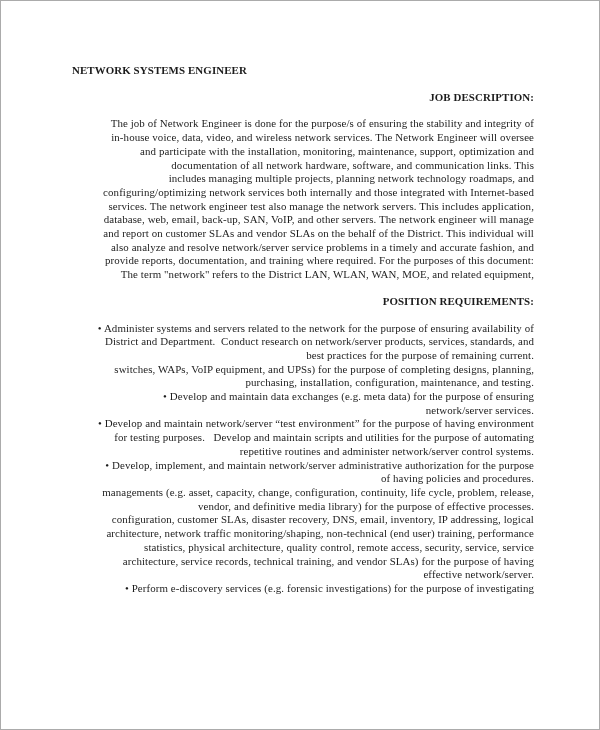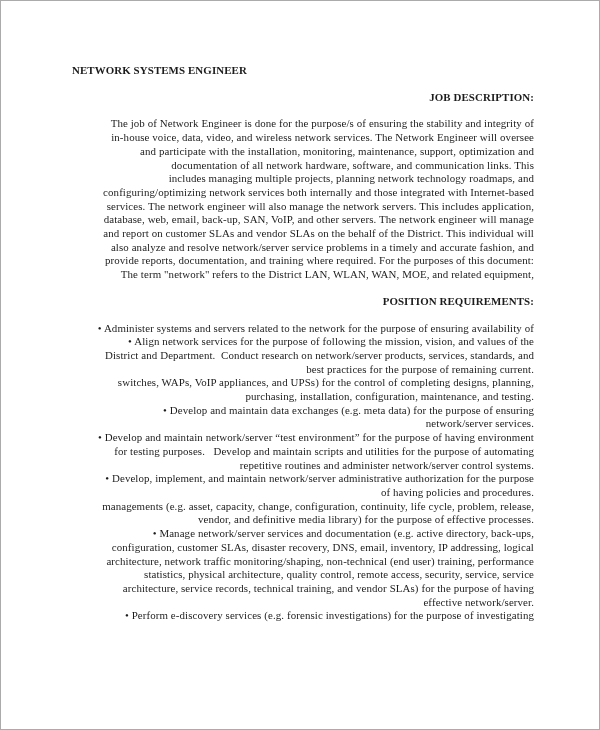--- a/index.html
+++ b/index.html
@@ -43,47 +43,45 @@
 
     <div class="line bold gap">JOB DESCRIPTION:</div>
 
     <div class="para gap">
         <div class="line">The job of Network Engineer is done for the purpose/s of ensuring the stability and integrity of</div>
         <div class="line">in-house voice, data, video, and wireless network services. The Network Engineer will oversee</div>
         <div class="line">and participate with the installation, monitoring, maintenance, support, optimization and</div>
         <div class="line">documentation of all network hardware, software, and communication links. This</div>
         <div class="line">includes managing multiple projects, planning network technology roadmaps, and</div>
         <div class="line">configuring/optimizing network services both internally and those integrated with Internet-based</div>
-        <div class="line">services. The network engineer will also manage the network servers. This includes application,</div>
+        <div class="line">services. The network engineer test also manage the network servers. This includes application,</div>
         <div class="line">database, web, email, back-up, SAN, VoIP, and other servers. The network engineer will manage</div>
         <div class="line">and report on customer SLAs and vendor SLAs on the behalf of the District. This individual will</div>
         <div class="line">also analyze and resolve network/server service problems in a timely and accurate fashion, and</div>
         <div class="line">provide reports, documentation, and training where required. For the purposes of this document:</div>
         <div class="line">The term "network" refers to the District LAN, WLAN, WAN, MOE, and related equipment,</div>
       </div>
 
     <div class="line bold gap">POSITION REQUIREMENTS:</div>
 
     <div class="para gap">
         <div class="line">• Administer systems and servers related to the network for the purpose of ensuring availability of</div>
-        <div class="line">• Align network services for the purpose of following the mission, vision, and values of the</div>
         <div class="line">District and Department.  Conduct research on network/server products, services, standards, and</div>
         <div class="line">best practices for the purpose of remaining current.</div>
-        <div class="line">switches, WAPs, VoIP appliances, and UPSs) for the control of completing designs, planning,</div>
+        <div class="line">switches, WAPs, VoIP equipment, and UPSs) for the purpose of completing designs, planning,</div>
         <div class="line">purchasing, installation, configuration, maintenance, and testing.</div>
         <div class="line">• Develop and maintain data exchanges (e.g. meta data) for the purpose of ensuring</div>
         <div class="line">network/server services.</div>
         <div class="line">• Develop and maintain network/server “test environment” for the purpose of having environment</div>
         <div class="line">for testing purposes.   Develop and maintain scripts and utilities for the purpose of automating</div>
         <div class="line">repetitive routines and administer network/server control systems.</div>
         <div class="line">• Develop, implement, and maintain network/server administrative authorization for the purpose</div>
         <div class="line">of having policies and procedures.</div>
         <div class="line">managements (e.g. asset, capacity, change, configuration, continuity, life cycle, problem, release,</div>
         <div class="line">vendor, and definitive media library) for the purpose of effective processes.</div>
-        <div class="line">• Manage network/server services and documentation (e.g. active directory, back-ups,</div>
         <div class="line">configuration, customer SLAs, disaster recovery, DNS, email, inventory, IP addressing, logical</div>
         <div class="line">architecture, network traffic monitoring/shaping, non-technical (end user) training, performance</div>
         <div class="line">statistics, physical architecture, quality control, remote access, security, service, service</div>
         <div class="line">architecture, service records, technical training, and vendor SLAs) for the purpose of having</div>
         <div class="line">effective network/server.</div>
         <div class="line">• Perform e-discovery services (e.g. forensic investigations) for the purpose of investigating</div>
       </div>
 
   </div>
 </div>

